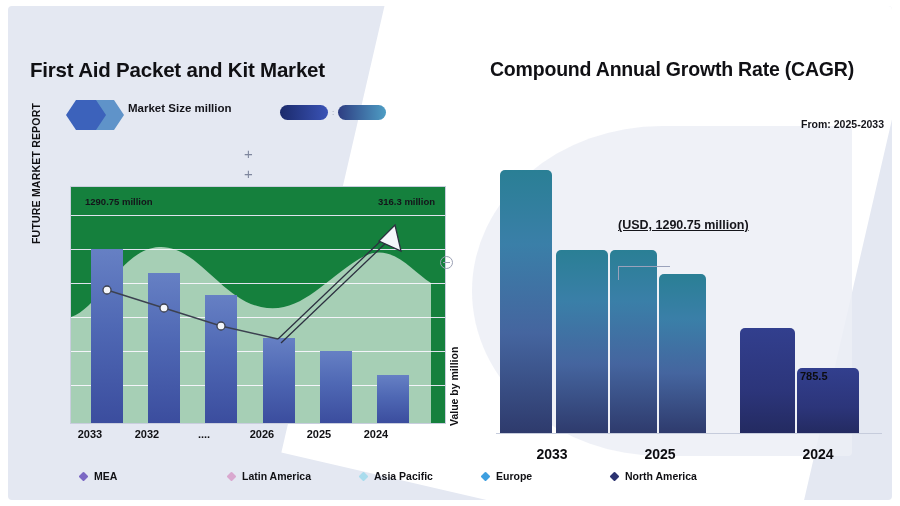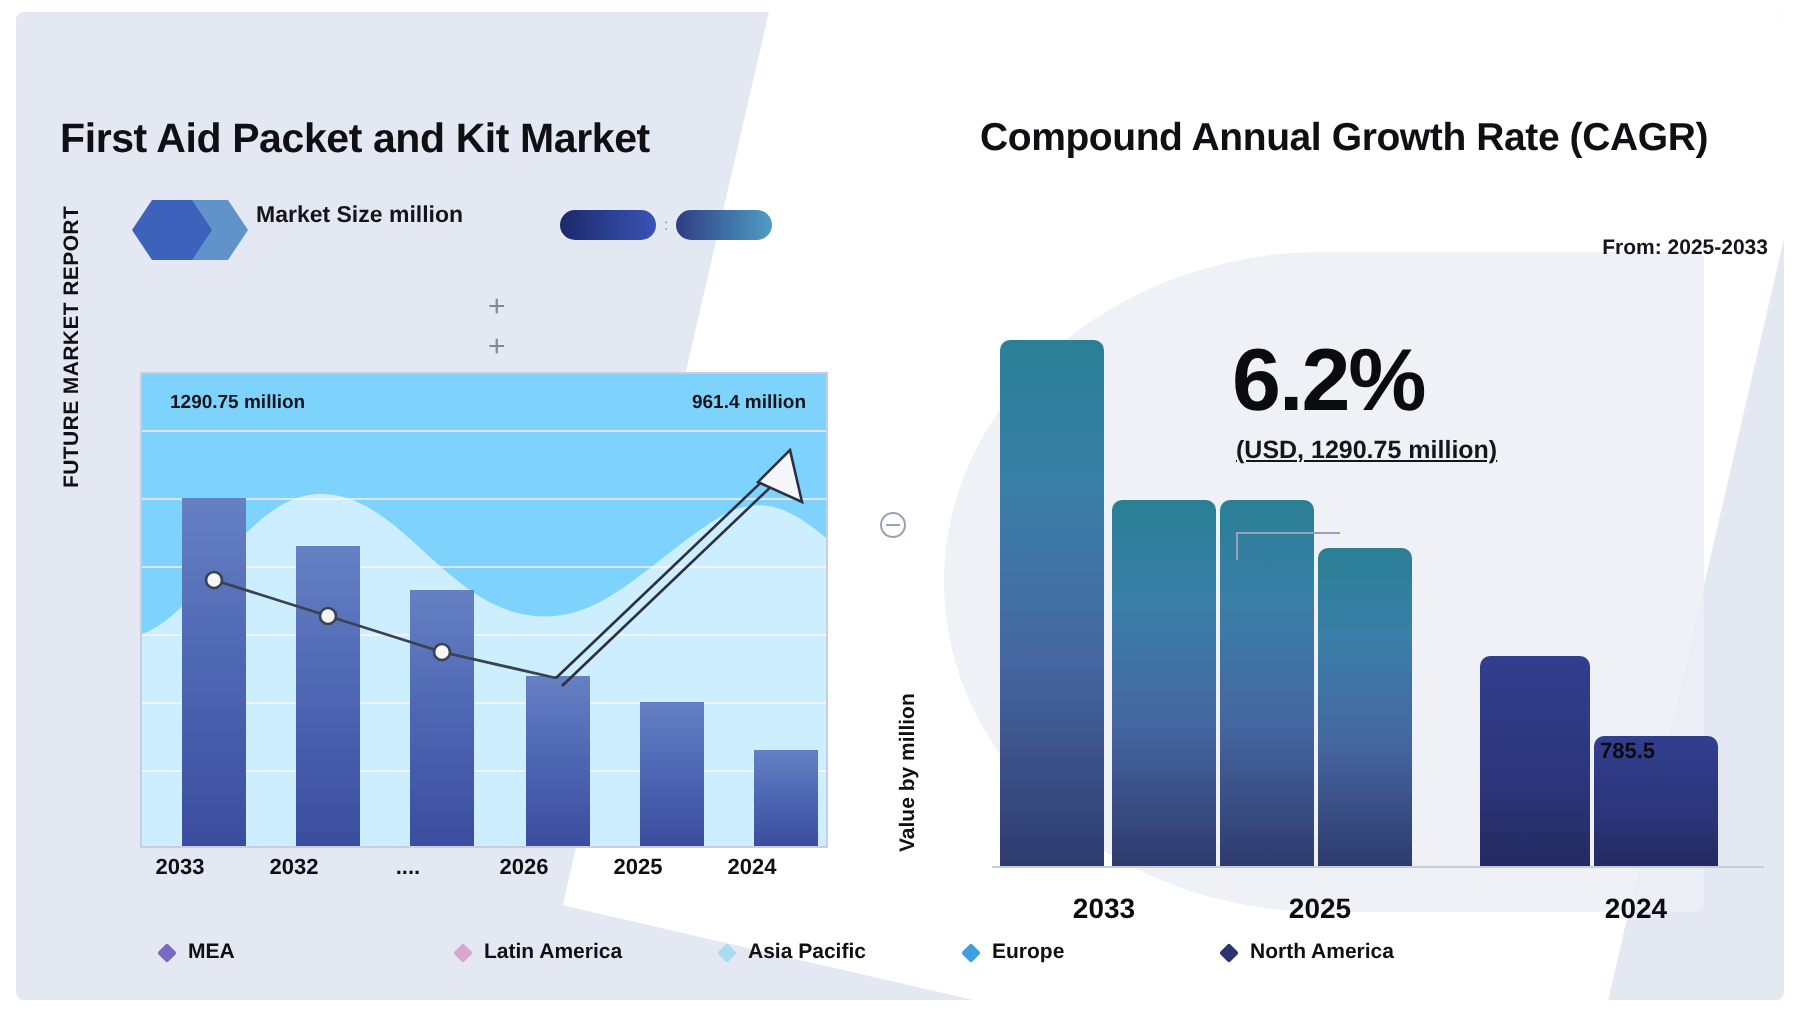--- a/index.html
+++ b/index.html
@@ -116,23 +116,23 @@
     font-size: 15px;
     line-height: 20px;
     font-weight: 300;
   }
 
   
   .lchart {
     position: absolute;
     left: 62px;
     top: 180px;
-    width: 344px;
+    width: 376px;
     height: 238px;
-    background: #7dd3fc;
+    background: #15803d;
     border: 1px solid #c9cede;
   }
   .lchart-inner { position: absolute; inset: 0; overflow: hidden; }
 
   .gridline {
     position: absolute;
     left: 0; right: 0;
     height: 1px;
     background: #dfe3ee;
   }
@@ -381,21 +381,21 @@
           <div class="gridline" style="top:96px"></div>
           <div class="gridline" style="top:130px"></div>
           <div class="gridline" style="top:164px"></div>
           <div class="gridline" style="top:198px"></div>
 
           <svg width="360" height="238" style="position:absolute;left:0;top:0;">
             <path d="M0,130 C30,120 50,62 88,60 C126,58 150,112 190,120 C228,128 250,96 288,72 C320,52 340,84 360,96 L360,238 L0,238 Z" fill="#ffffff" opacity="0.62"></path>
           </svg>
 
           <div class="lbl-left-val">1290.75 million</div>
-          <div class="lbl-right-val">961.4 million</div>
+          <div class="lbl-right-val">316.3 million</div>
 
           <div class="ghost-icon" style="left:205px;top:160px"></div>
           <div class="ghost-icon" style="left:267px;top:186px"></div>
 
           <div class="lbar" style="left:20px;  height:174px"></div>
           <div class="lbar" style="left:77px;  height:150px"></div>
           <div class="lbar" style="left:134px; height:128px"></div>
           <div class="lbar" style="left:192px; height:85px"></div>
           <div class="lbar" style="left:249px; height:72px"></div>
           <div class="lbar" style="left:306px; height:48px"></div>
@@ -421,21 +421,20 @@
 
       <div class="minus-glyph"></div>
       <div class="ytitle-right">Value by million</div>
     </div>
 
     <div class="right-panel">
 
       <div class="cagr-title">Compound Annual Growth Rate (CAGR)</div>
       <div class="cagr-sub">From: 2025-2033</div>
 
-      <div class="cagr-value">6.2%</div>
       <div class="cagr-usd">(USD, 1290.75 million)</div>
 
       <div class="rbar grad-teal" style="left:40px;  width:52px; height:264px;"></div>
       <div class="rbar grad-teal" style="left:96px;  width:52px; height:184px;"></div>
 
       <div class="rbar grad-teal" style="left:150px; width:47px; height:184px;"></div>
       <div class="rbar grad-teal" style="left:199px; width:47px; height:160px;"></div>
 
       <div class="rbar grad-navy" style="left:280px; width:55px; height:106px;"></div>
       <div class="rbar grad-navy" style="left:337px; width:62px; height:66px;"></div>

